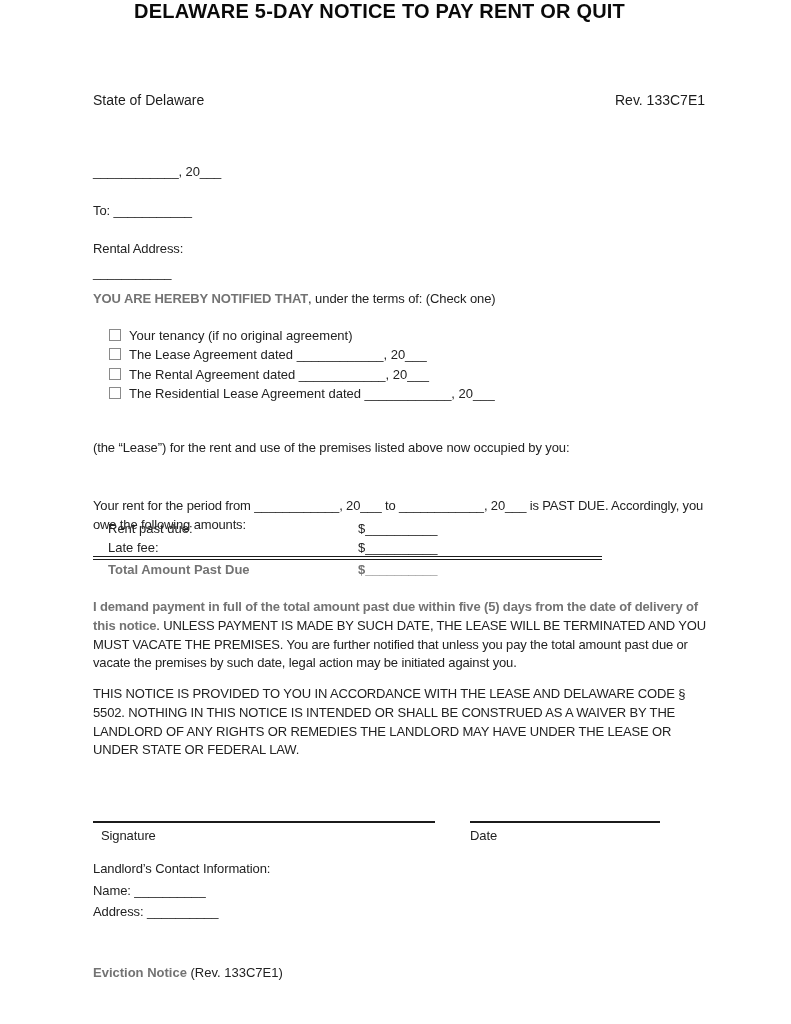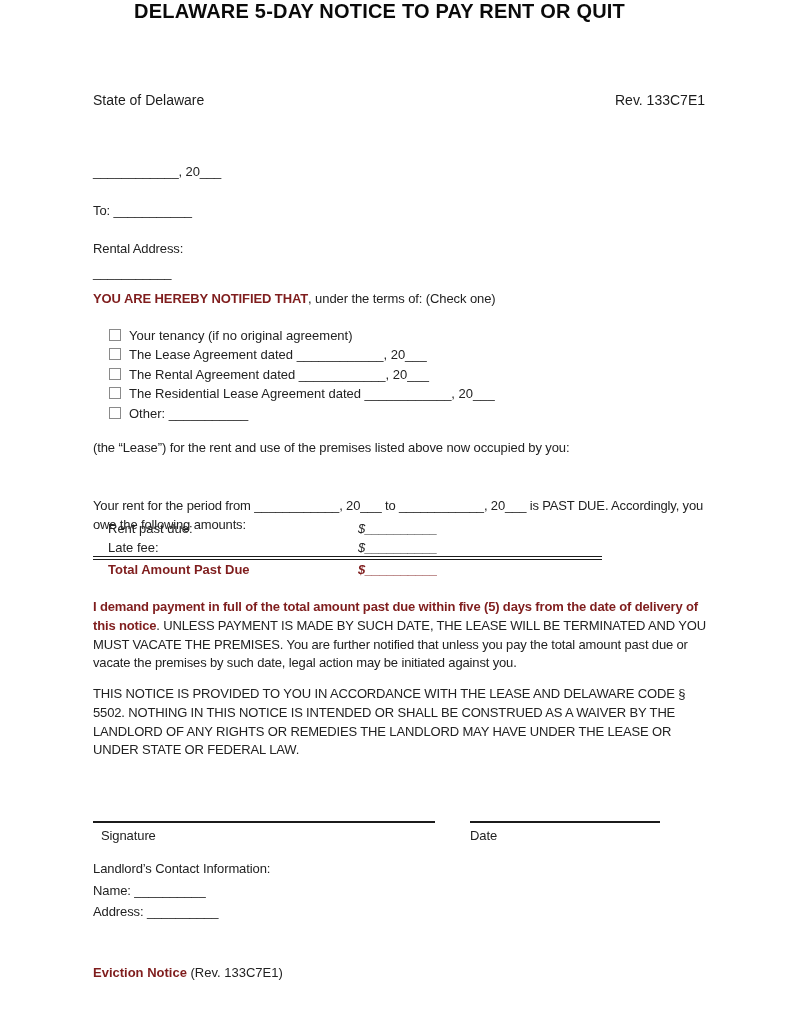--- a/index.html
+++ b/index.html
@@ -20,29 +20,29 @@
     font-size:20px; font-weight:bold; color:#0a0a0a;
     letter-spacing:0.2px;
   }
   .rule-double {
     left:88; top:138; width:617; height:3px;
     border-top:3px solid #141414;
     border-bottom:2px solid #141414;
   }
   .line { line-height:19px; letter-spacing:-0.1px; }
   .para { line-height:18.8px; letter-spacing:-0.15px; }
-  .bold { font-weight:bold; color:#7f1d1d; }
+  .bold { font-weight:bold; color:#737373; }
   .cb-row { line-height:19.4px; white-space:nowrap; }
   .cb-box {
     display:inline-block; width:10px; height:10px;
     border:1px solid #8a8a8a; background:#fff;
     margin-right:8px; vertical-align:-1px;
   }
   .amt-label { position:absolute; left:15px; white-space:nowrap; }
-  .amt-value { position:absolute; left:265px; white-space:nowrap;font-style:italic; }
+  .amt-value { position:absolute; left:265px; white-space:nowrap; }
   .amt-rule {
     position:absolute; left:0; top:35px; width:509px; height:2px;
     border-top:1.5px solid #1b1b1b; border-bottom:1px solid #1b1b1b;
   }
   .sig-rule { border-top:2px solid #1b1b1b; height:0; }
   .footer-line { line-height:19px; }
 </style>
 </head>
 <body>
 
@@ -69,23 +69,20 @@
     </div>
     <div class="cb-row">
       <span class="cb-box"></span><span>The Lease Agreement dated ____________, 20___</span>
     </div>
     <div class="cb-row">
       <span class="cb-box"></span><span>The Rental Agreement dated ____________, 20___</span>
     </div>
     <div class="cb-row">
       <span class="cb-box"></span><span>The Residential Lease Agreement dated ____________, 20___</span>
     </div>
-    <div class="cb-row">
-      <span class="cb-box"></span><span>Other: ___________</span>
-    </div>
   </div>
 
   <div class="abs line" style="left:93px; top:438px; width:640px;">(the “Lease”) for the rent and use of the premises listed above now occupied by you:</div>
 
   <div class="abs para" style="left:93px; top:473px; width:622px;margin-top:24px;">Your rent for the period from ____________, 20___ to ____________, 20___ is PAST DUE. Accordingly, you owe the following amounts:</div>
 
   <div class="abs" style="left:93px; top:521px; width:612px; height:60px;text-align:center;">
     <div class="amt-label" style="top:0;">Rent past due:</div>
     <div class="amt-value" style="top:0;">$__________</div>
     <div class="amt-label" style="top:19px;">Late fee:</div>

